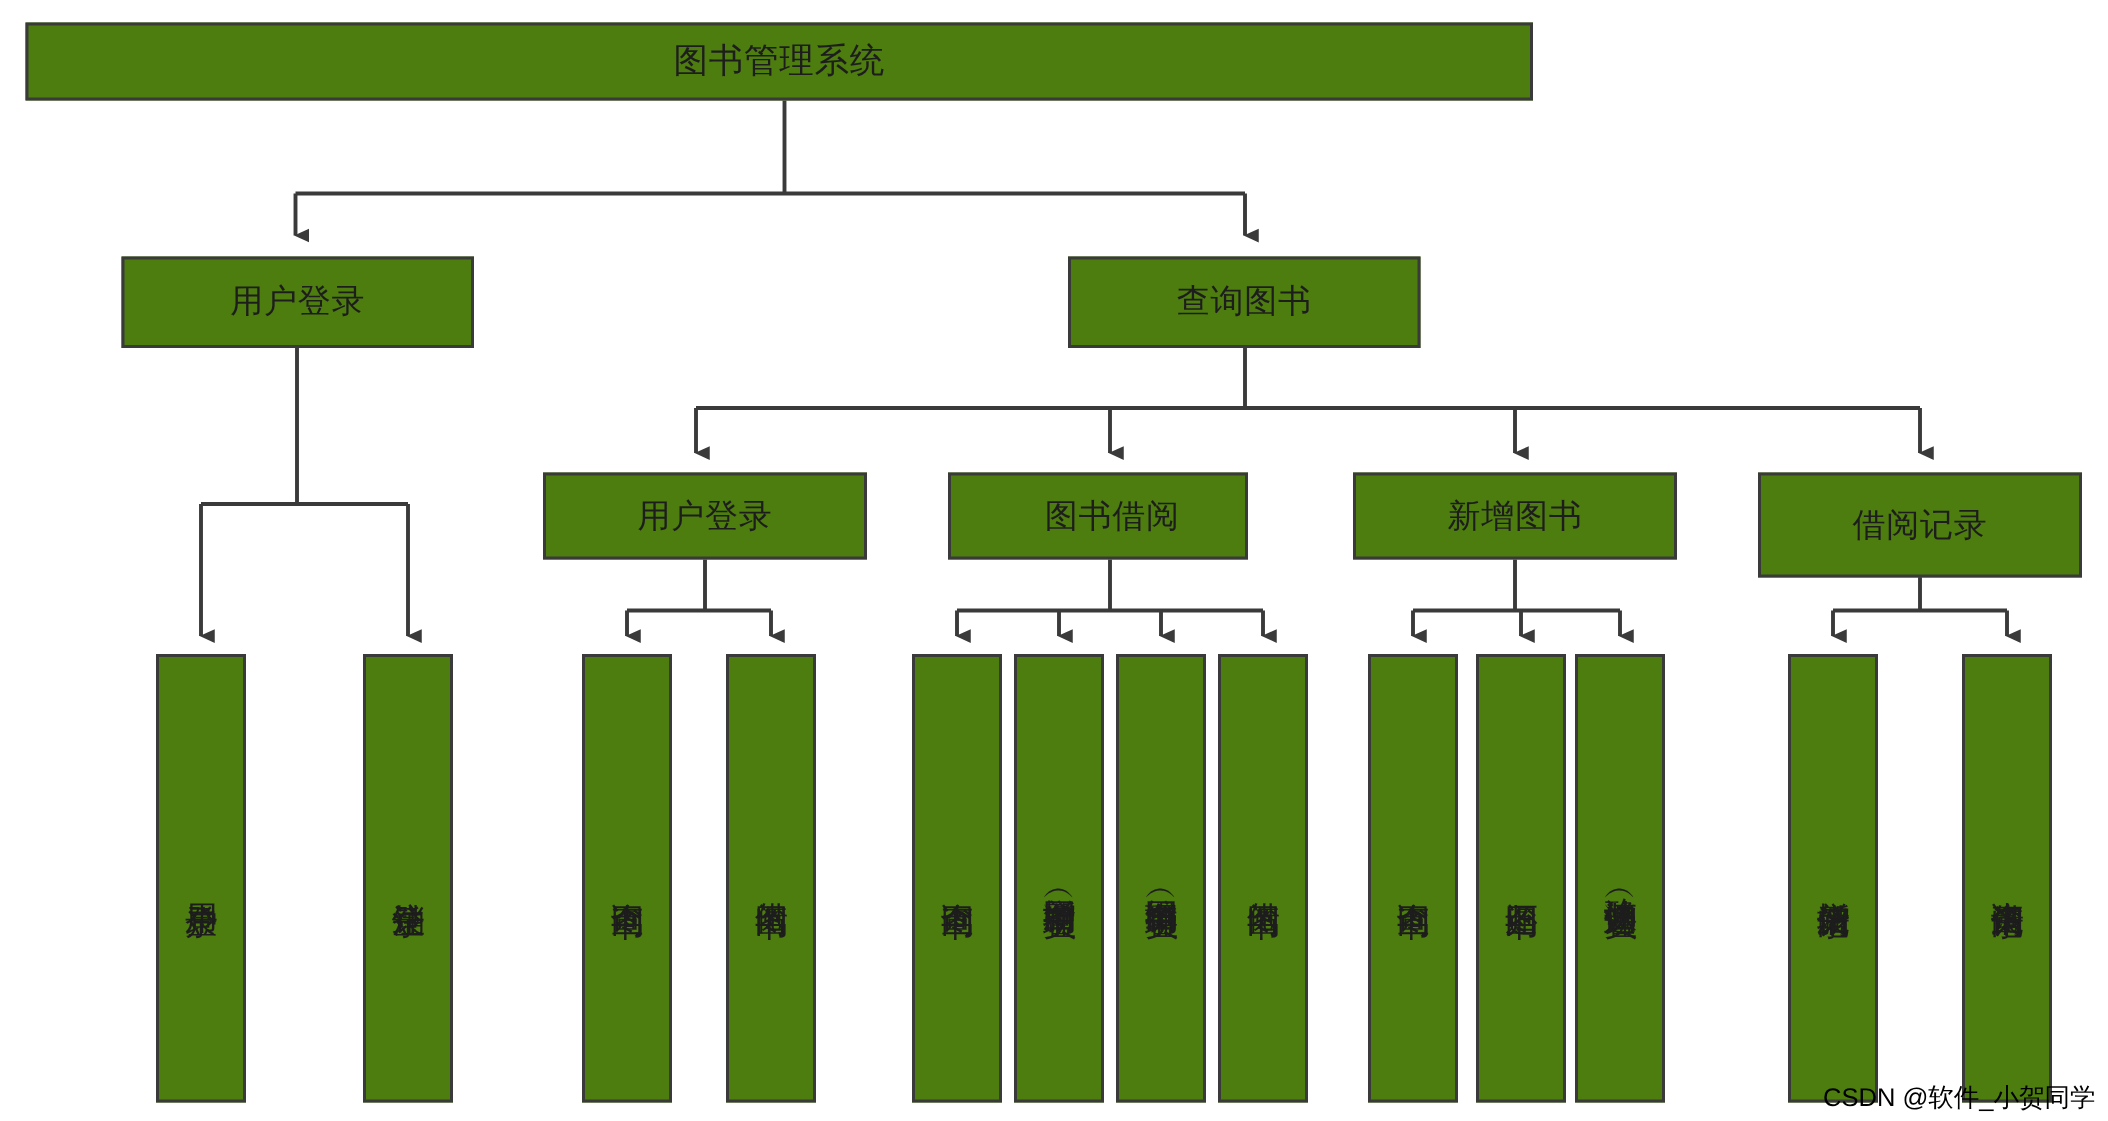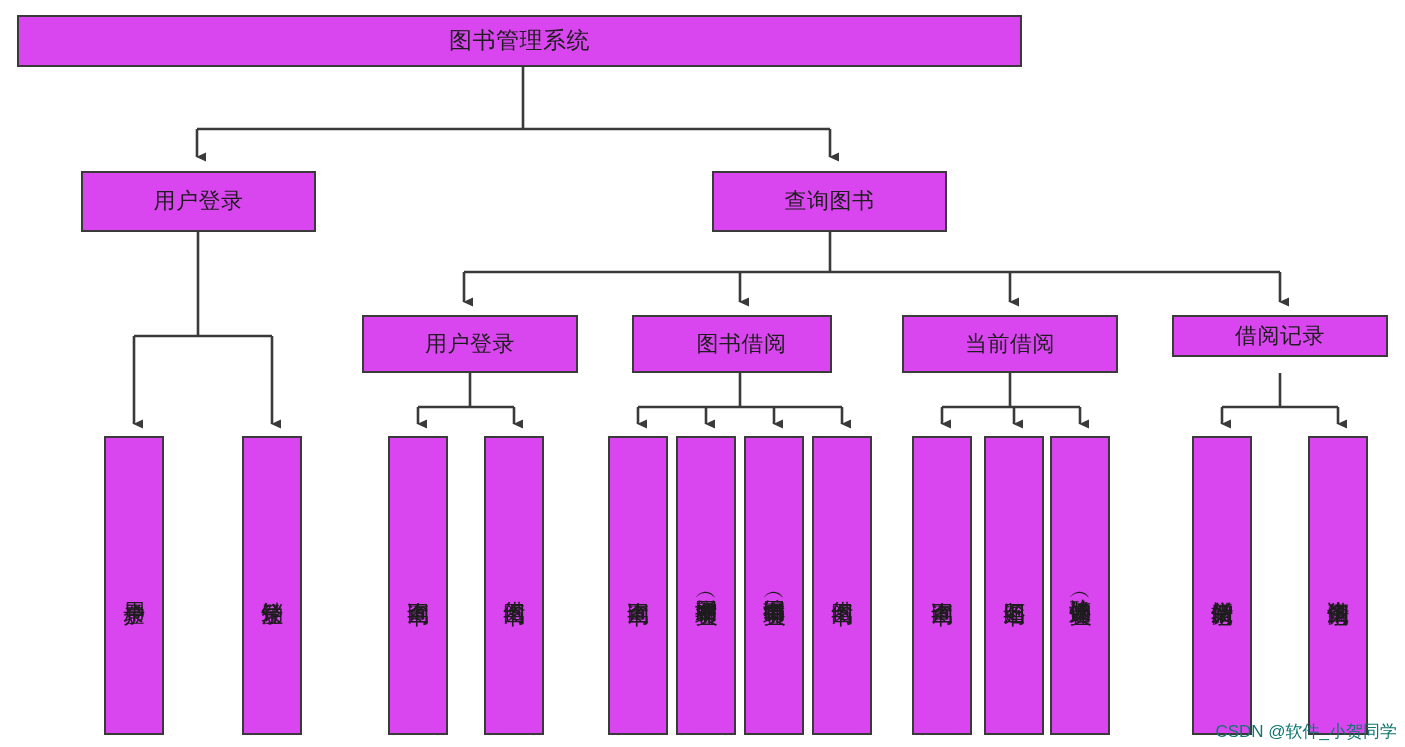--- a/index.html
+++ b/index.html
@@ -23,21 +23,21 @@
     position: absolute;
     left: 0;
     top: 0;
     width: 1405px;
     height: 747px;
   }
   .node {
     position: absolute;
     box-sizing: border-box;
     border: 2px solid #3a3a3a;
-    background: #d946ef;
+    background: #4d7c0f;
     display: flex;
     align-items: center;
     justify-content: center;
     z-index: 5;
   }
   .node-label {
     font-size: 22px;
     line-height: 1.28;
     letter-spacing: 0.5px;
     color: #1d1d1d;
@@ -57,21 +57,21 @@
     white-space: nowrap;
     font-size: 22px;
     line-height: 1.30;
     letter-spacing: 1px;
   }
   .watermark {
     position: absolute;
     right: 8px;
     bottom: 4px;
     font-size: 17px;
-    color: #0f766e;
+    color: #000000;
     z-index: 20;
     white-space: nowrap;
     font-family: "Liberation Sans", "DejaVu Sans", sans-serif;
   }
 </style>
 </head>
 <body>
 
 <div id="canvas">
 
@@ -137,23 +137,23 @@
     <span class="node-label">查询图书</span>
   </div>
 
   <div class="node" style="left:362px; top:315px; width:216px; height:58px;">
     <span class="node-label">用户登录</span>
   </div>
   <div class="node" style="left:632px; top:315px; width:200px; height:58px;padding-left:19px;">
     <span class="node-label">图书借阅</span>
   </div>
   <div class="node" style="left:902px; top:315px; width:216px; height:58px;">
-    <span class="node-label">当前借阅</span>
-  </div>
-  <div class="node" style="left:1172px; top:315px; width:216px; height:42px;">
+    <span class="node-label">新增图书</span>
+  </div>
+  <div class="node" style="left:1172px; top:315px; width:216px; height:70px;">
     <span class="node-label">借阅记录</span>
   </div>
 
   <div class="node vertical" style="left:104px; top:436px; width:60px; height:299px;">
     <span class="node-label">用户登录</span>
   </div>
   <div class="node vertical" style="left:242px; top:436px; width:60px; height:299px;">
     <span class="node-label">注销登录</span>
   </div>
 

